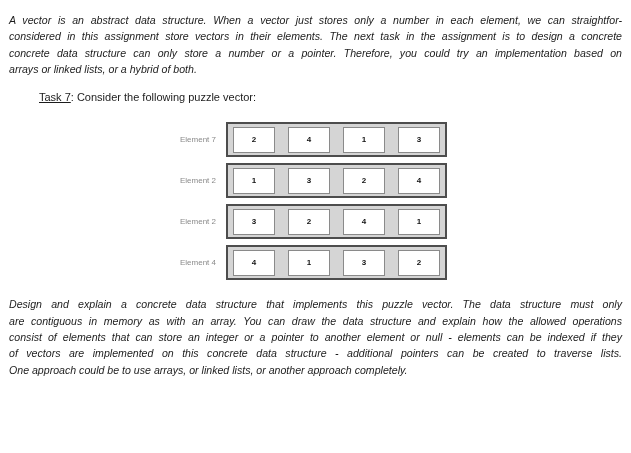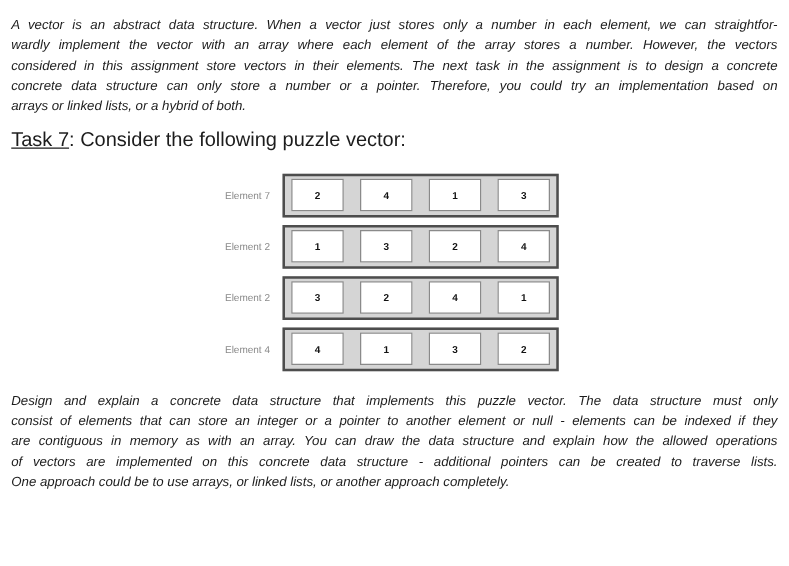--- a/index.html
+++ b/index.html
@@ -38,22 +38,23 @@
     text-align-last: justify;
     white-space: normal;
     font-style: italic;
   }
   .jline.last {
     text-align: justify;
     text-align-last: left;
   }
   .task-line {
     margin-top: 12px;
-    font-size: 16px;
+    font-size: 11px;
     line-height: 16.3px;
+    margin-left: 30px;
   }
   .task-label {
     text-decoration: underline;
   }
   .figure {
     margin-top: 17px;
   }
   .fig-row {
     display: flex;
     align-items: center;
@@ -99,21 +100,20 @@
   }
 </style>
 </head>
 <body>
 
 <div class="page">
 
 
   <div class="para">
     <div class="jline">A vector is an abstract data structure. When a vector just stores only a number in each element, we can straightfor-</div>
-    <div class="jline">wardly implement the vector with an array where each element of the array stores a number. However, the vectors</div>
     <div class="jline">considered in this assignment store vectors in their elements. The next task in the assignment is to design a concrete</div>
     <div class="jline">concrete data structure can only store a number or a pointer. Therefore, you could try an implementation based on</div>
     <div class="jline last">arrays or linked lists, or a hybrid of both.</div>
   </div>
 
   <div class="task-line">
     <span class="task-label">Task 7</span><span>: Consider the following puzzle vector:</span>
   </div>
 
   <div class="figure">
@@ -155,19 +155,19 @@
         <div class="fig-cell">1</div>
         <div class="fig-cell">3</div>
         <div class="fig-cell">2</div>
       </div>
     </div>
 
   </div>
 
   <div class="para closing">
     <div class="jline">Design and explain a concrete data structure that implements this puzzle vector. The data structure must only</div>
+    <div class="jline">are contiguous in memory as with an array. You can draw the data structure and explain how the allowed operations</div>
     <div class="jline">consist of elements that can store an integer or a pointer to another element or null - elements can be indexed if they</div>
-    <div class="jline">are contiguous in memory as with an array. You can draw the data structure and explain how the allowed operations</div>
     <div class="jline">of vectors are implemented on this concrete data structure - additional pointers can be created to traverse lists.</div>
     <div class="jline last">One approach could be to use arrays, or linked lists, or another approach completely.</div>
   </div>
 
 </div>
 
 </body></html>

